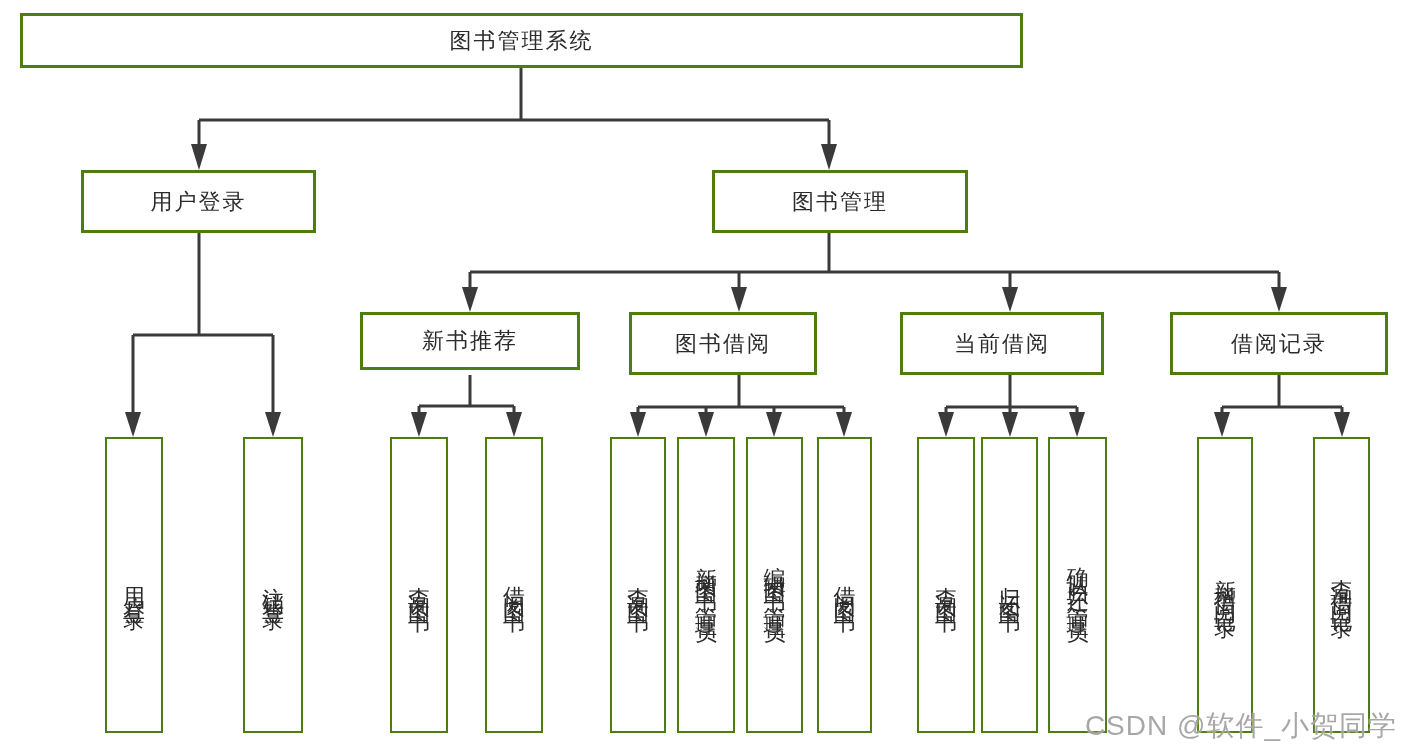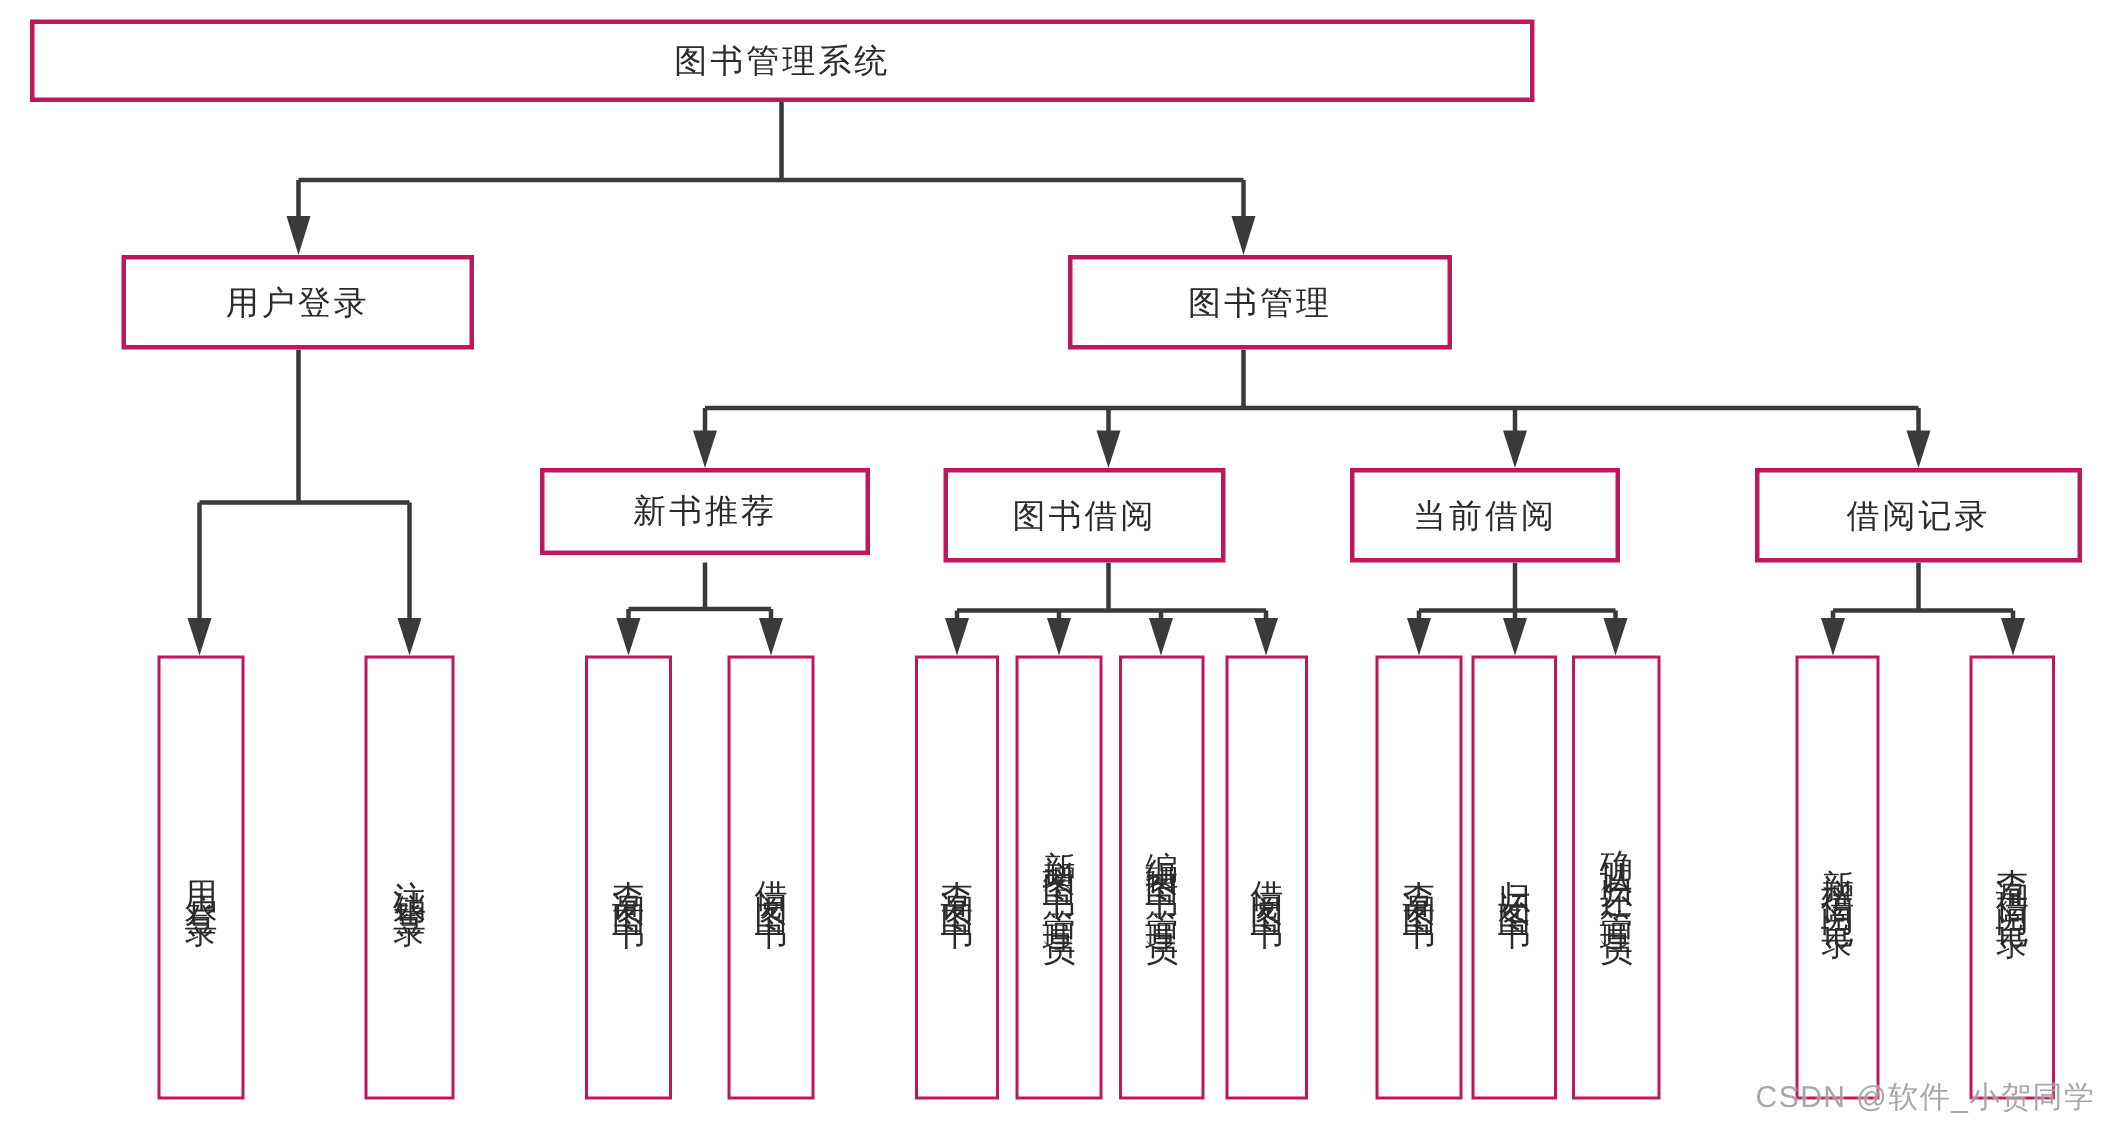--- a/index.html
+++ b/index.html
@@ -4,34 +4,34 @@
 <style>
   html,body{margin:0;padding:0;background:#ffffff;}
   body{
     width:1405px;height:747px;position:relative;overflow:hidden;
     font-family:"Liberation Sans", sans-serif;
     color:#2b2b2b;
   }
   #connectors{position:absolute;left:0;top:0;z-index:0;}
   .node{
     position:absolute;box-sizing:border-box;background:#ffffff;
-    border:3px solid #be185d;z-index:1;
+    border:3px solid #4d7c0f;z-index:1;
     display:flex;align-items:center;justify-content:center;
   }
   .h-label{
     font-size:22px;letter-spacing:2px;white-space:nowrap;
   }
   .v-node .v-label{
     writing-mode:vertical-rl;text-orientation:mixed;
     font-size:22px;letter-spacing:8px;line-height:1;white-space:nowrap;
   }
   .leaf{top:437px;height:296px;border-width:2.5px;}
   .watermark{
     position:absolute;right:8px;bottom:2px;z-index:2;
-    font-size:20px;letter-spacing:1px;
+    font-size:28px;letter-spacing:1px;
     color:rgba(154,150,150,0.85);
     text-shadow:0 0 2px rgba(255,255,255,0.9);
     white-space:nowrap;
   }
 </style>
 </head>
 <body>
 
 <svg id="connectors" width="1405" height="747" viewBox="0 0 1405 747">
   <g stroke="#3a3a3a" stroke-width="3" fill="none">
@@ -86,21 +86,21 @@
 <div class="node" style="left:712px;top:170px;width:256px;height:63px;">
   <span class="h-label">图书管理</span>
 </div>
 
 <div class="node" style="left:360px;top:312px;width:220px;height:58px;">
   <span class="h-label">新书推荐</span>
 </div>
 <div class="node" style="left:629px;top:312px;width:188px;height:63px;">
   <span class="h-label">图书借阅</span>
 </div>
-<div class="node" style="left:900px;top:312px;width:180px;height:63px;align-items:center;">
+<div class="node" style="left:900px;top:312px;width:204px;height:63px;align-items:center;">
   <span class="h-label">当前借阅</span>
 </div>
 <div class="node" style="left:1170px;top:312px;width:218px;height:63px;">
   <span class="h-label">借阅记录</span>
 </div>
 
 <div class="node v-node leaf" style="left:105px;width:58px;">
   <span class="v-label">用户登录</span>
 </div>
 <div class="node v-node leaf" style="left:243px;width:60px;">

